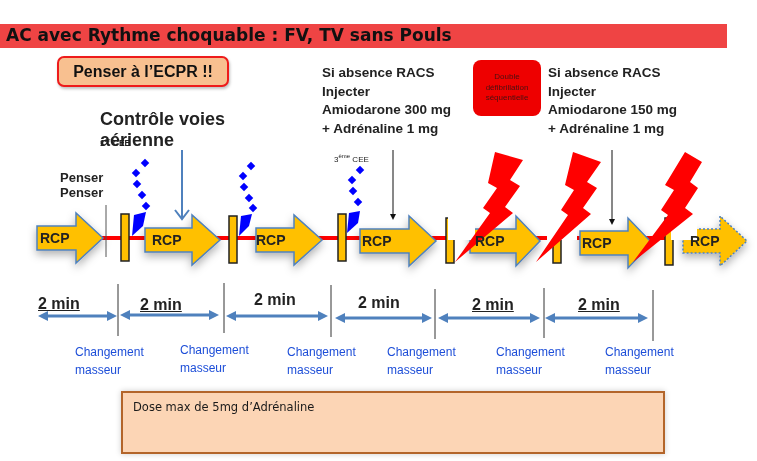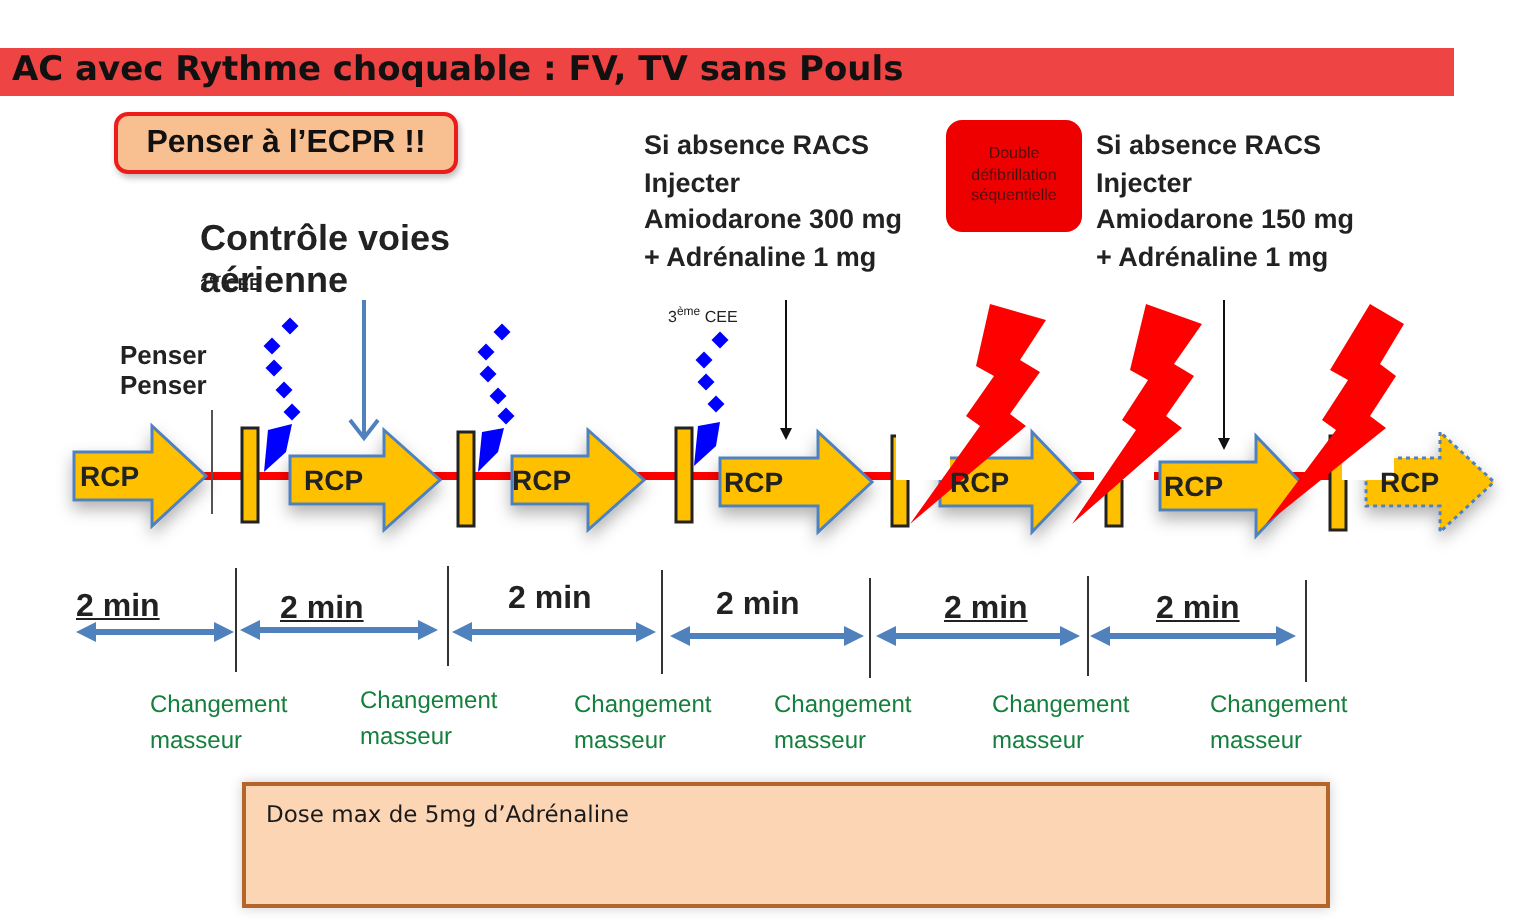--- a/index.html
+++ b/index.html
@@ -14,21 +14,21 @@
        border: 2px solid #ee1b1b; border-radius: 7px; box-shadow: 1px 2px 3px rgba(0,0,0,0.25);
        display: flex; align-items: center; justify-content: center; text-align: center; }
   .ecpr-box span { font-family: "Liberation Sans", sans-serif; font-weight: bold; font-size: 16px; color: #111; }
   .dd-box { position: absolute; left: 473px; top: 60px; width: 68px; height: 56px; background: #ee0000;
        border-radius: 8px; display: flex; align-items: center; justify-content: center; text-align: center; }
   .dd-box span { font-family: "Liberation Sans", sans-serif; font-size: 8px; color: #4a1010; line-height: 1.35; white-space: pre-line; }
   .info-box { position: absolute; left: 121px; top: 391px; width: 544px; height: 63px; background: #fcd5b5;
        border: 2px solid #b3652a; box-shadow: 0 0 6px rgba(0,0,0,0.2); padding: 7px 16px 0 10px; }
   .info-box div { font-family: "DejaVu Sans", sans-serif; font-size: 11.5px; color: #1a1a1a; }
   .info-box .l2 { margin-top: 15px; }
-  .small { font-weight: normal; font-size: 12px; font-family: "Liberation Sans", sans-serif; color: #15803d; }
+  .small { font-weight: normal; font-size: 12px; font-family: "Liberation Sans", sans-serif; color: #1d4ed8; }
 </style>
 </head>
 <body>
 
 <div class="title-bar">
   <span>AC avec Rythme choquable : FV, TV sans Pouls</span>
 </div>
 
 <div class="ecpr-box">
   <span>Penser à l’ECPR !!</span>

